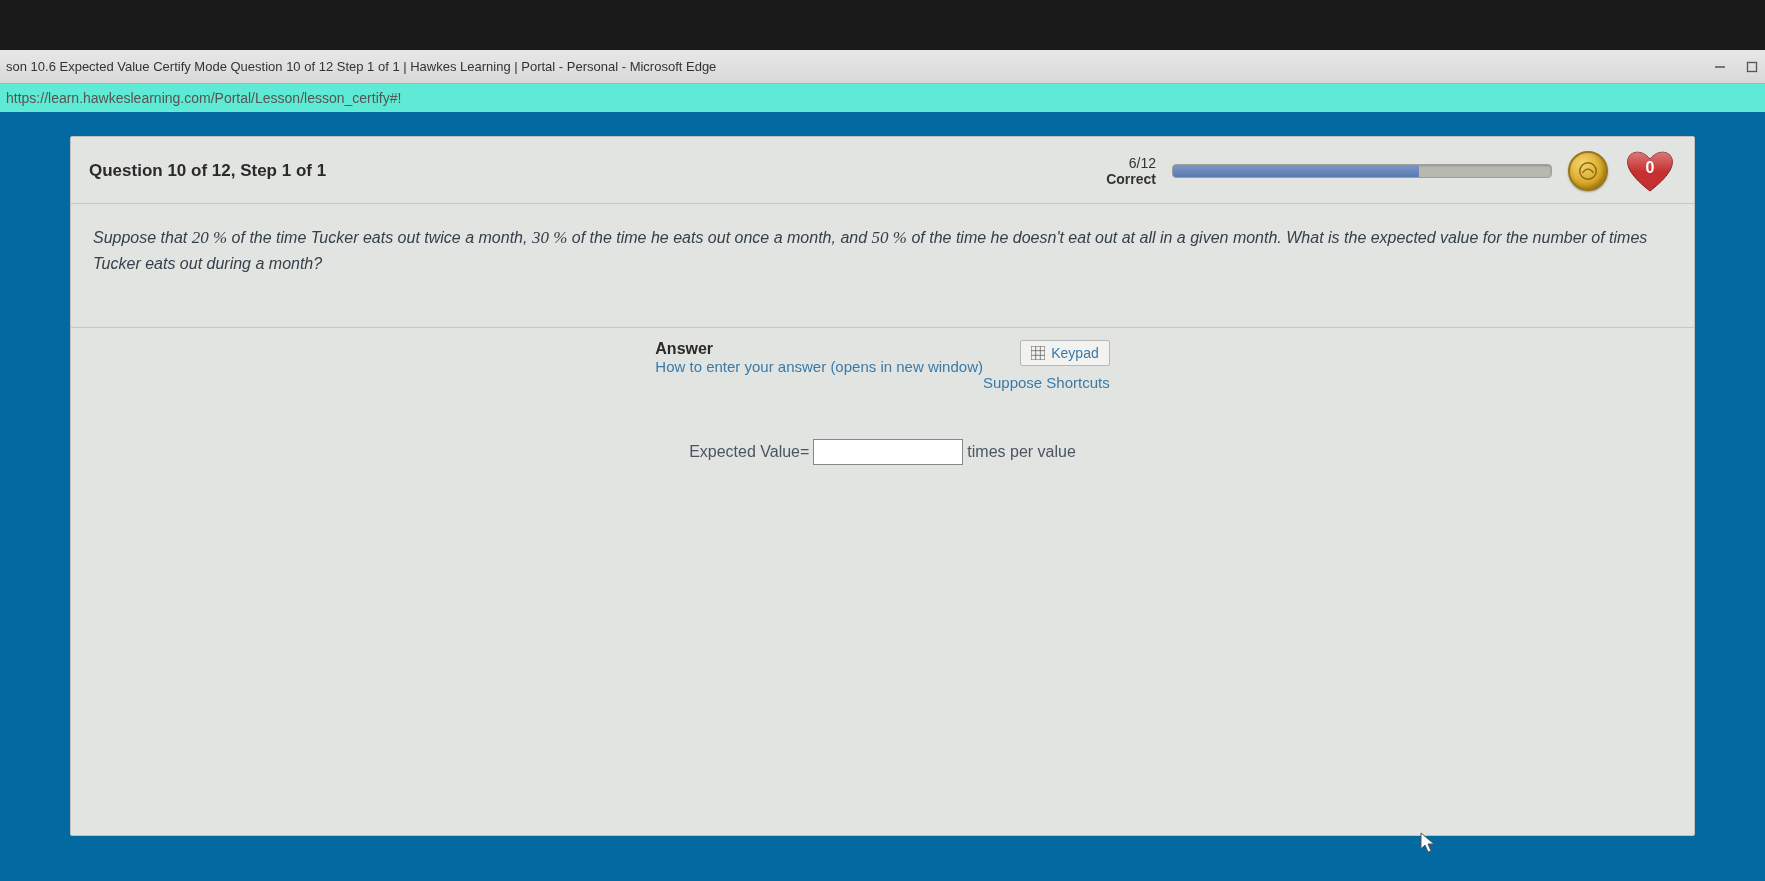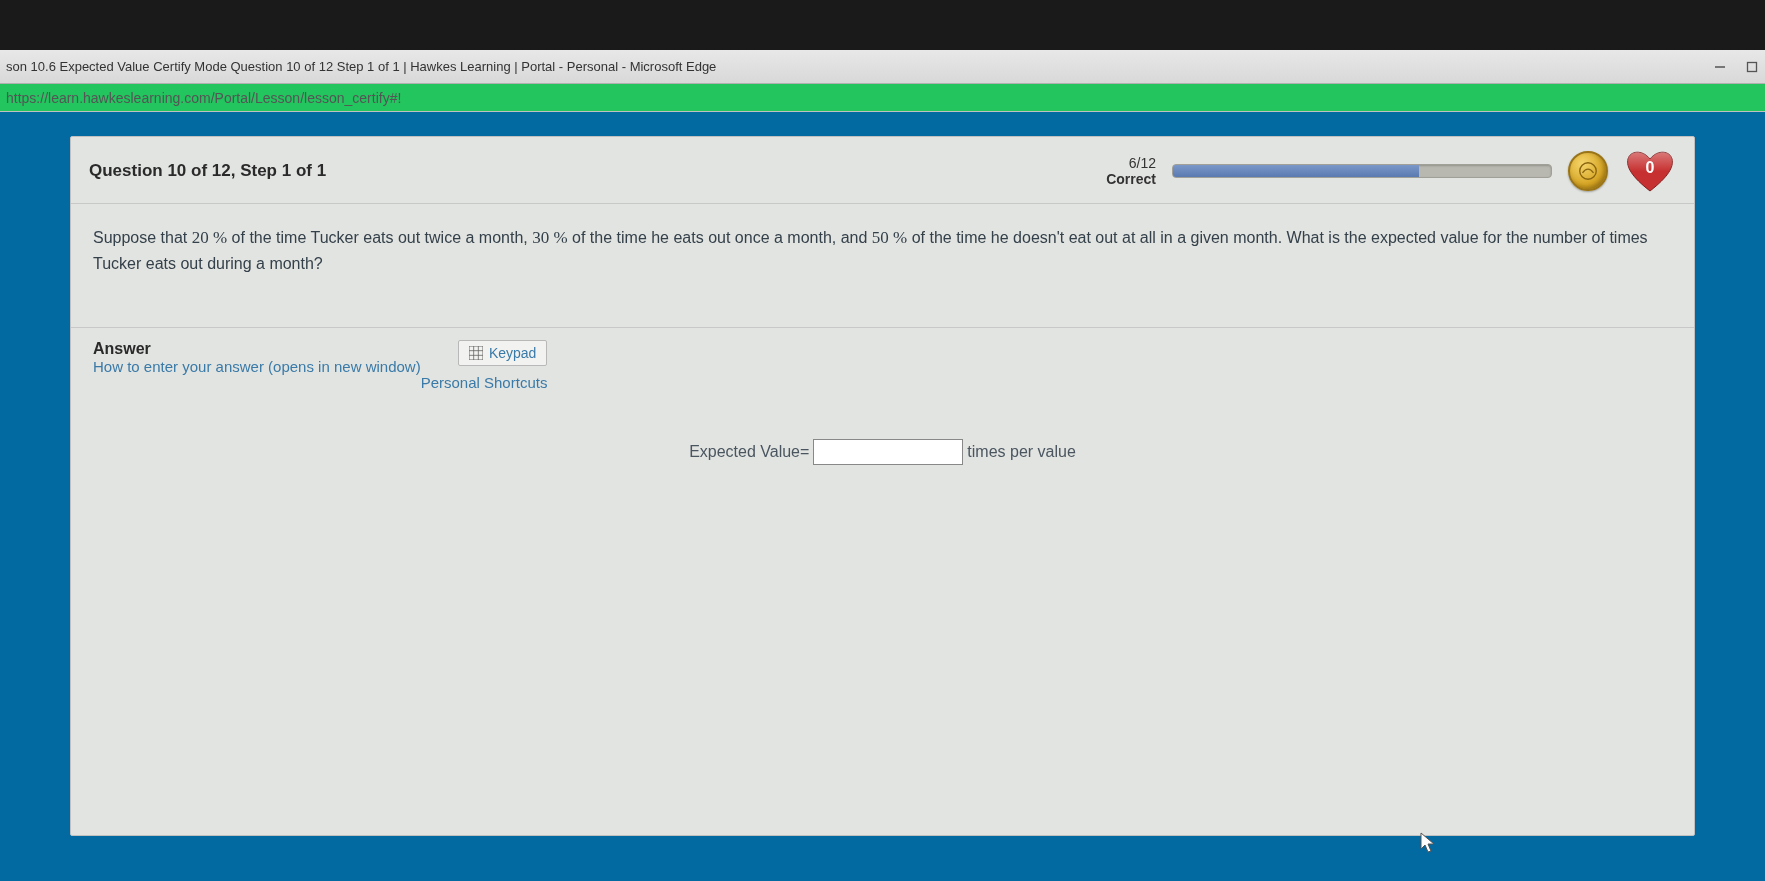--- a/index.html
+++ b/index.html
@@ -41,21 +41,21 @@
     .win-btn {
       width: 14px;
       height: 14px;
       display: flex;
       align-items: center;
       justify-content: center;
       color: #555;
       cursor: pointer;
     }
     .address-bar {
-      background: #22c55e;
+      background: #5eead4;
       height: 28px;
       display: flex;
       align-items: center;
       padding: 0 6px;
       font-size: 14px;
       color: #555;
       border-bottom: 1px solid #c0c0c0;
     }
     .content-wrap {
       background: #0369a1;
@@ -135,32 +135,33 @@
       font-weight: bold;
       font-size: 16px;
       top: 10px;
     }
     .question-body {
       padding: 20px 22px 50px 22px;
       font-size: 16px;
       color: #34404a;
       line-height: 1.6;
       border-bottom: 1px solid #c8c8c8;
+      font-style: italic;
     }
     .math-val {
       font-family: "Times New Roman", serif;
       font-size: 17px;
     }
     .answer-section {
       padding: 12px 22px 30px 22px;
       position: relative;
     }
     .answer-header {
       display: flex;
-      justify-content: flex-start;
+      justify-content: center;
       align-items: flex-start;
     }
     .answer-left .answer-label {
       font-weight: bold;
       font-size: 16px;
       color: #2a2a2a;
       display: block;
     }
     .answer-left .how-to-link {
       color: #3a7aa8;
@@ -294,21 +295,21 @@
               <svg viewBox="0 0 14 14" width="14" height="14">
                 <rect x="0" y="0" width="14" height="14" fill="none" stroke="#666" stroke-width="1"></rect>
                 <line x1="4.67" y1="0" x2="4.67" y2="14" stroke="#666" stroke-width="0.8"></line>
                 <line x1="9.33" y1="0" x2="9.33" y2="14" stroke="#666" stroke-width="0.8"></line>
                 <line x1="0" y1="4.67" x2="14" y2="4.67" stroke="#666" stroke-width="0.8"></line>
                 <line x1="0" y1="9.33" x2="14" y2="9.33" stroke="#666" stroke-width="0.8"></line>
               </svg>
             </span>
             <span>Keypad</span>
           </div>
-          <div class="kb-shortcuts">Personal Shortcuts</div>
+          <div class="kb-shortcuts">Suppose Shortcuts</div>
         </div>
       </div>
 
       <div class="answer-input-row">
         <span>Expected Value=</span>
         <input class="answer-input" type="text" value="" style="">
         <span>times per value</span>
       </div>
     </div>
 

